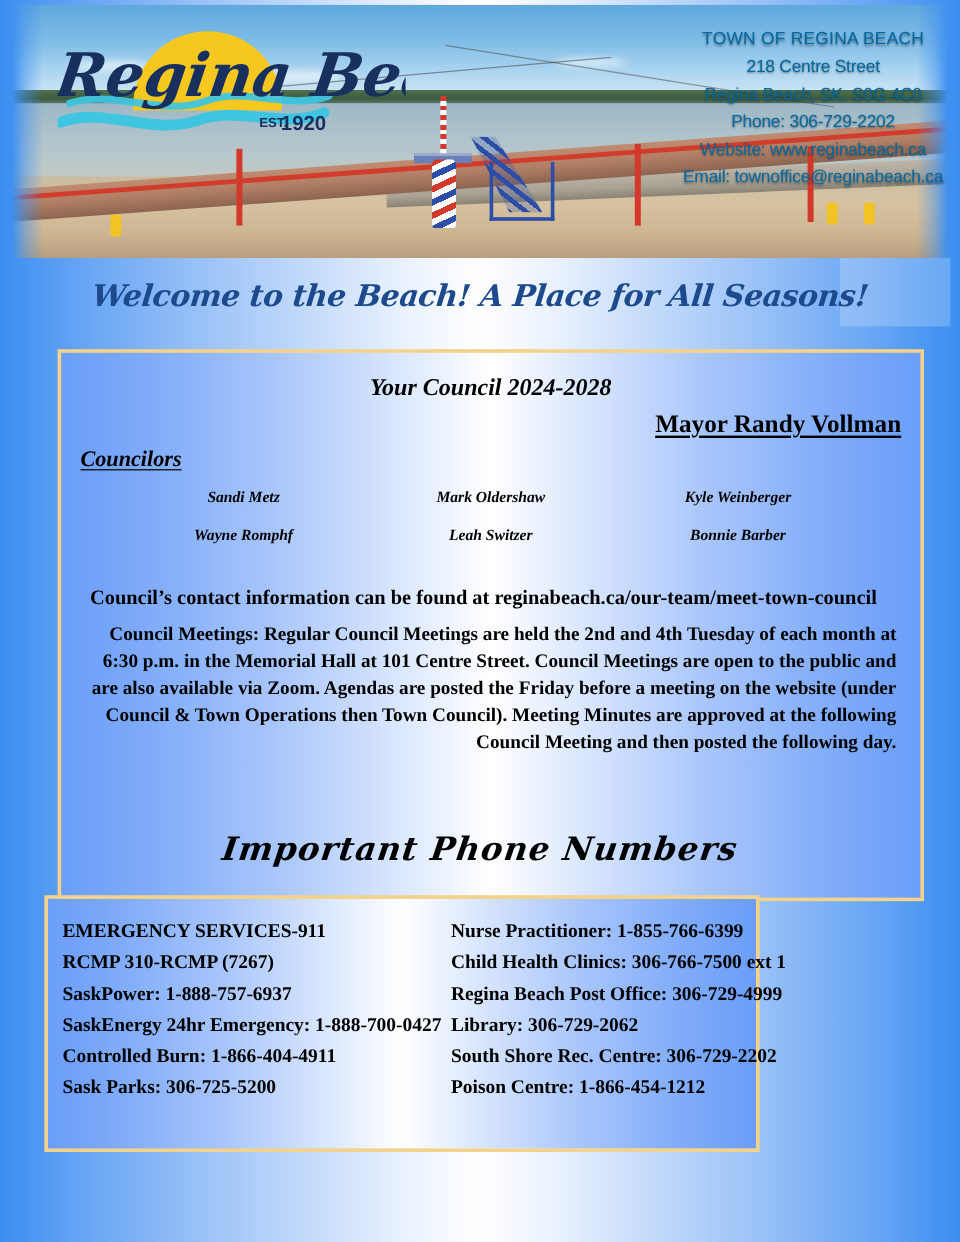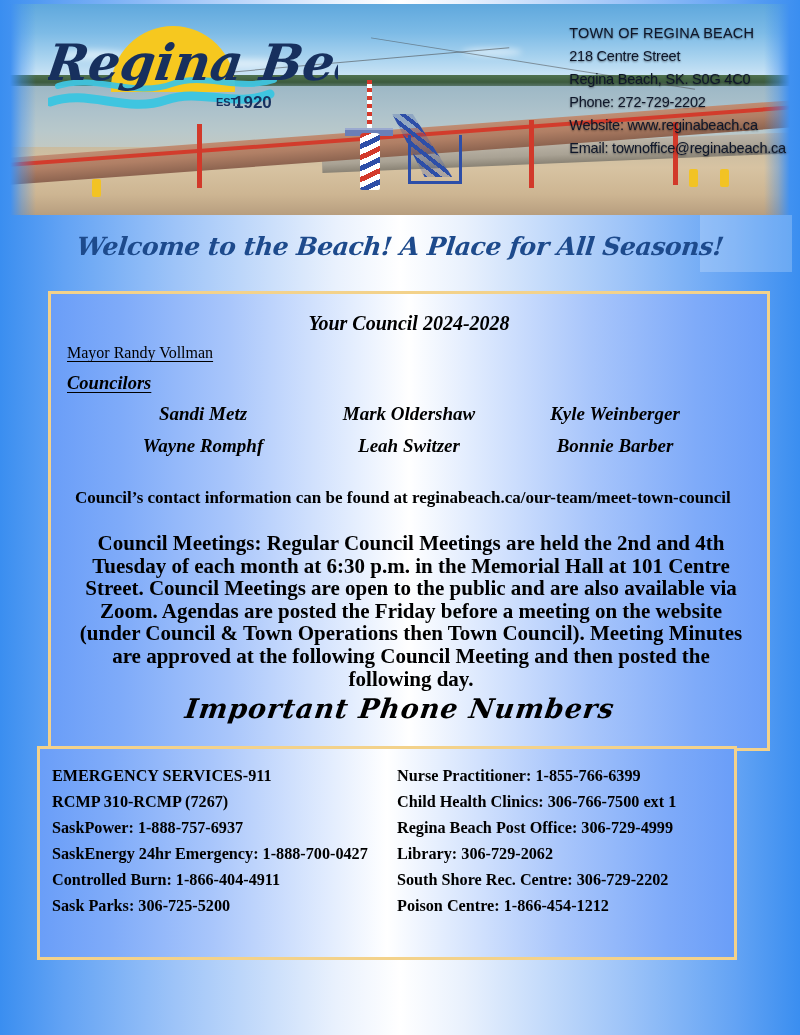--- a/index.html
+++ b/index.html
@@ -215,22 +215,22 @@
     height: 110px;
     z-index: 6;
   }
 
   
   .address {
     position: absolute;
     right: 14px;
     top: 22px;
     z-index: 6;
-    text-align: left;
-    color: #0f172a;
+    text-align: center;
+    color: #0369a1;
     font-family: "Liberation Sans", sans-serif;
     text-shadow: 0 1px 2px rgba(0,0,0,0.45);
   }
   .address div {
     font-size: 14.5px;
     line-height: 23px;
     letter-spacing: -0.2px;
     white-space: nowrap;
   }
   .address .addr-title { letter-spacing: 0.2px; }
@@ -296,66 +296,66 @@
     color: #000000;
   }
   .council-title {
     text-align: center;
     font-style: italic;
     font-weight: bold;
     font-size: 20px;
     line-height: 30px;
   }
   .mayor {
-    text-align: left;
-    font-weight: normal;
-    font-size: 16px;
+    text-align: right;
+    font-weight: bold;
+    font-size: 21px;
     line-height: 30px;
     text-decoration: underline;
     text-underline-offset: 3px;
   }
   .councilors-label {
     text-align: left;
     font-style: italic;
     font-weight: bold;
     font-size: 18.5px;
     line-height: 30px;
     text-decoration: underline;
     text-underline-offset: 3px;
   }
   .councilor-row {
     display: flex;
     justify-content: center;
     font-style: italic;
     font-weight: bold;
-    font-size: 19px;
+    font-size: 13px;
     line-height: 32px;
   }
   .councilor-row span {
     width: 206px;
     text-align: center;
   }
   .contact-line {
     margin-top: 24px;
     padding-left: 8px;
     font-weight: bold;
     font-size: 17px;
     line-height: 24px;
   }
   .contact-line .lnk {
     text-underline-offset: 2px;
   }
   .meetings-para {
-    margin-top: 22px;
+    margin-top: 8px;
     padding-left: 8px;
     padding-right: 4px;
     font-weight: bold;
-    font-size: 21px;
+    font-size: 16px;
     line-height: 22.6px;
-    text-align: center;
+    text-align: right;
   }
 
   
   .phones-heading {
     position: absolute;
     left: 0; right: 0;
     top: 693px;
     text-align: center;
     font-family: "DejaVu Serif", serif;
     font-style: italic;
@@ -363,21 +363,21 @@
     font-size: 27px;
     color: #000000;
     letter-spacing: 1px;
     transform: skewX(-8deg);
   }
 
   
   .phone-panel {
     left: 37px;
     top: 746px;
-    width: 700px;
+    width: 596px;
     height: 214px;
   }
   .phone-inner {
     padding: 14px 0 0 0;
     font-family: "Liberation Serif", serif;
     font-weight: bold;
     color: #000000;
   }
   .phone-cols {
     display: flex;
@@ -453,21 +453,21 @@
     <text x="6" y="66" font-family="DejaVu Serif, serif" font-style="italic" font-weight="bold" font-size="50" fill="#17305e" transform="skewX(-8)">Regina Beach</text>
     <text x="168" y="92" font-family="Liberation Sans, sans-serif" font-weight="bold" font-size="11" fill="#17305e">EST.</text>
     <text x="186" y="94" font-family="Liberation Sans, sans-serif" font-weight="bold" font-size="17" fill="#17305e">1920</text>
   </svg>
 </div>
 
 <div class="address">
   <div class="addr-title">TOWN OF REGINA BEACH</div>
   <div>218 Centre Street</div>
   <div>Regina Beach, SK. S0G 4C0</div>
-  <div>Phone: 272-729-2202</div>
+  <div>Phone: 306-729-2202</div>
   <div>Website: www.reginabeach.ca</div>
   <div>Email: townoffice@reginabeach.ca</div>
 </div>
 
 <div class="welcome-band">
   <div class="welcome-lightblock"></div>
   <div class="welcome-text">Welcome to the Beach! A Place for All Seasons!</div>
 </div>
 
 <div class="panel council-panel">

